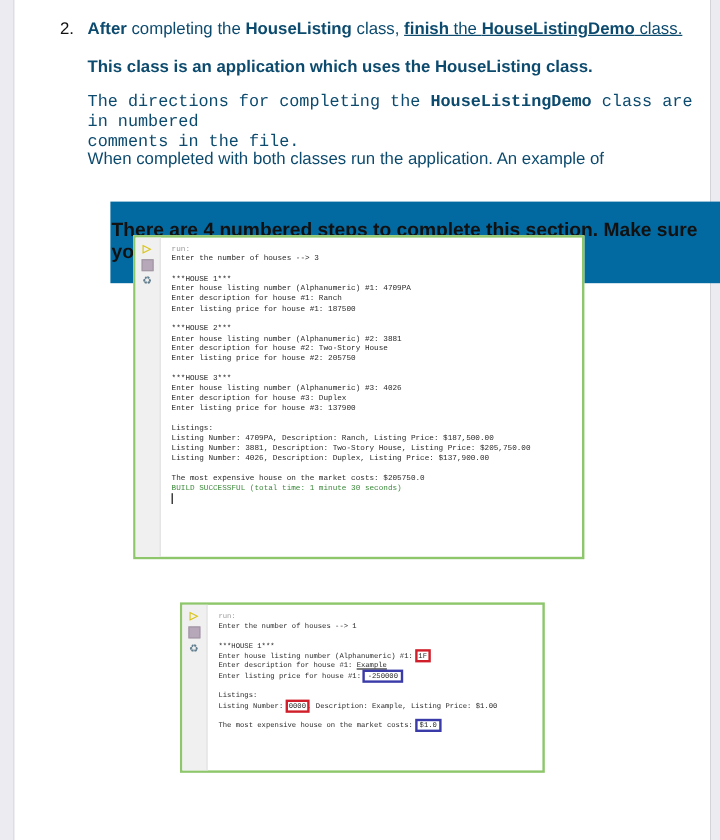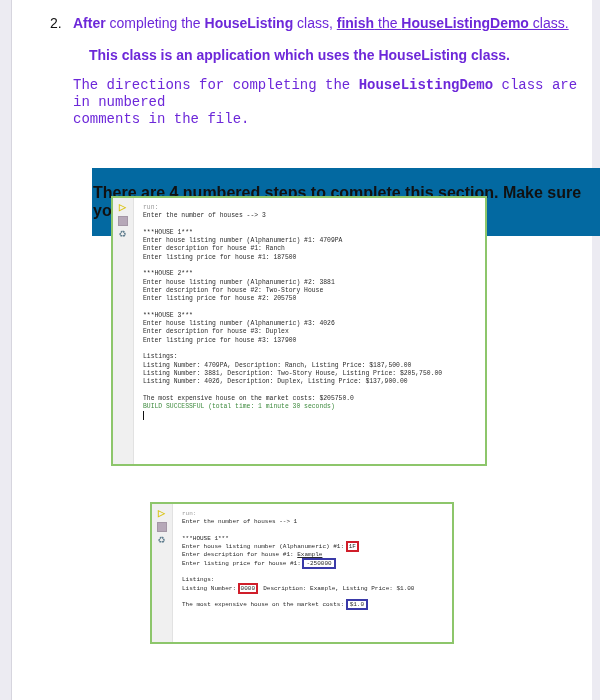--- a/index.html
+++ b/index.html
@@ -16,21 +16,21 @@
     }
     .right-bar {
       position: absolute; right: 8px; top: 0; width: 3px; height: 700px;
       background: #6c6c70;
     }
     .right-gutter {
       position: absolute; right: 0; top: 0; width: 8px; height: 700px;
       background: #ecebf2;
     }
     .item-num { position: absolute; left: 50px; top: 15px; font-size: 14px; color: #111; }
-    .line { position: absolute; left: 73px; font-size: 14px; color: #6d28d9; line-height: 17px; }
+    .line { position: absolute; left: 73px; font-size: 14px; color: #0c4a6e; line-height: 17px; }
     .line b { font-weight: bold; }
     .u { text-decoration: underline; }
     .note {
       position: absolute; left: 92px; top: 168px;
       font-size: 16px; font-weight: bold; color: #111;
       background: #0369a1; padding: 16px 1px;
     }
     .console {
       position: absolute; background: #fff;
       border: 2px solid #8dc66b;
@@ -61,31 +61,31 @@
 <div class="right-bar"></div>
 
 <div class="page"></div>
 
 <div class="item-num">2.</div>
 
 <div class="line" style="top:15px;">
   <b>After</b><span> completing the </span><b>HouseListing</b><span> class, </span><span class="u"><b>finish</b><span> the </span><b>HouseListingDemo</b><span> class.</span></span>
 </div>
 
-<div class="line" style="top:47px;margin-left:16px;">
+<div class="line" style="top:47px;">
   <b>This class is an application which uses the HouseListing class.</b>
 </div>
 
 <div class="line" style="top:77px;font-family:Liberation Mono, monospace;">
   <span>The directions for completing the </span><b>HouseListingDemo</b><span> class are in numbered</span><br>
   <span>comments in the file.</span>
 </div>
 
 <div class="line" style="top:124px;">
-  <br>
+  <span>When completed with both classes run the application. An example of</span><br>
 </div>
 
 <div class="note">There are 4 numbered steps to complete this section. Make sure you complete all 4.</div>
 
 <div class="console" style="left:111px; top:196px; width:372px; height:266px;">
   <div class="gutter">
     <span class="gicon run-ic" style="top:4px;">▷</span>
     <span class="gicon stop-ic" style="top:18px;"></span>
     <span class="gicon rerun-ic" style="top:31px;">♻</span>
   </div>

